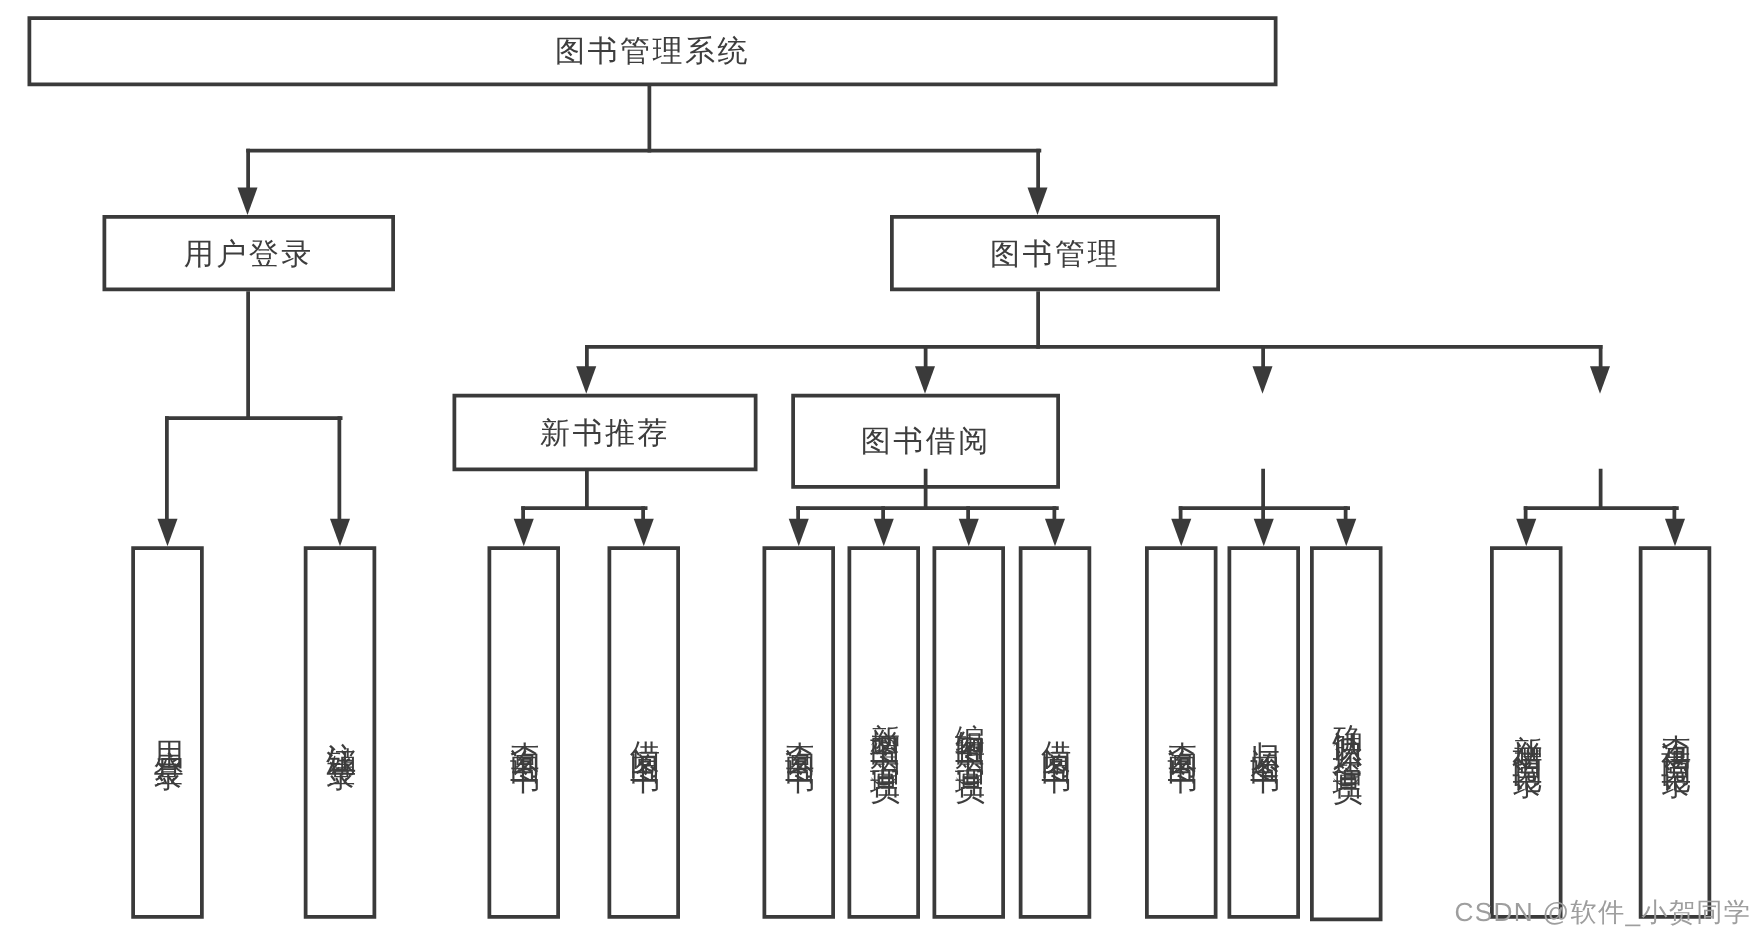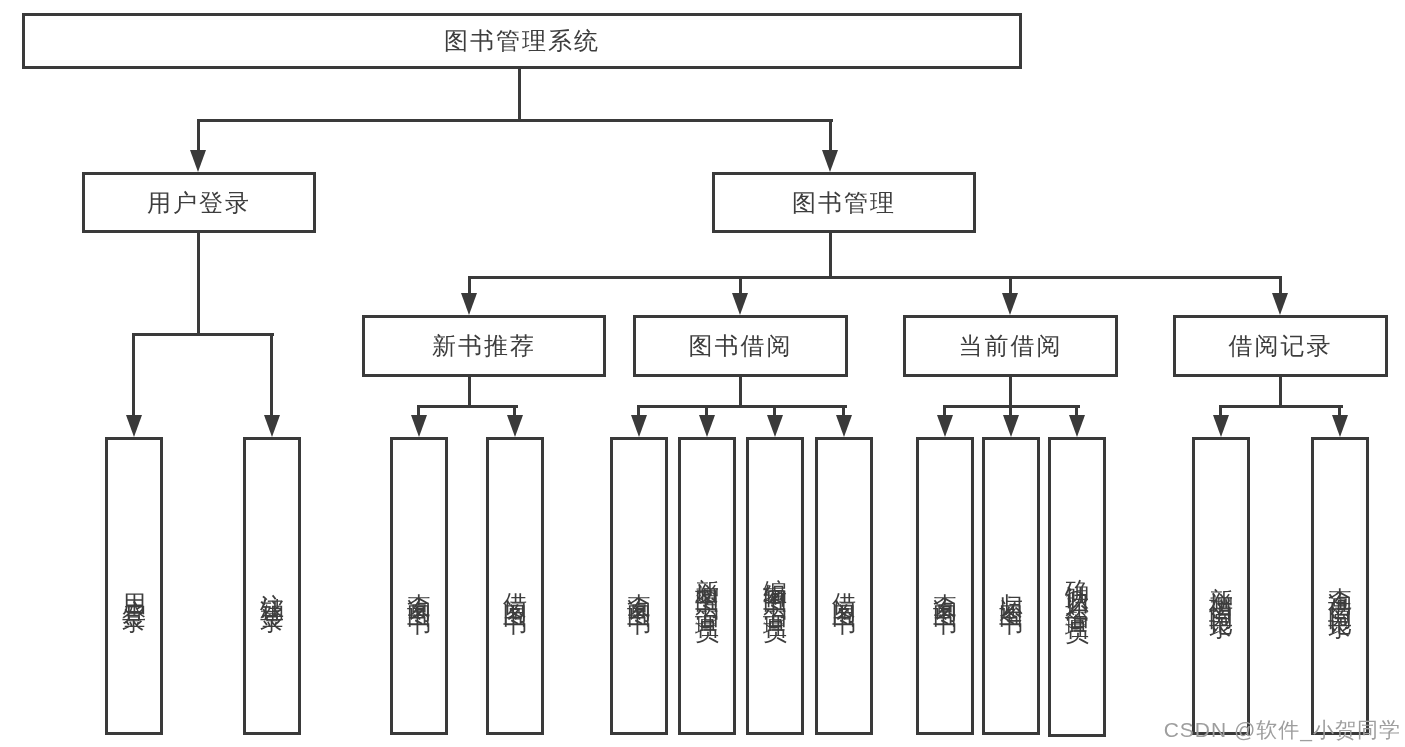--- a/index.html
+++ b/index.html
@@ -20,23 +20,21 @@
 <body>
 
 <div class="canvas">
 
   <div class="box" style="left:22px;top:13px;width:1000px;height:56px">图书管理系统</div>
 
   <div class="box" style="left:82px;top:172px;width:234px;height:61px">用户登录</div>
   <div class="box" style="left:712px;top:172px;width:264px;height:61px">图书管理</div>
 
   <div class="box" style="left:362px;top:315px;width:244px;height:62px">新书推荐</div>
-  <div class="box" style="left:633px;top:315px;width:215px;height:62px">图书借阅</div>
-  <div class="box" style="left:903px;top:315px;width:215px;height:62px">当前借阅</div>
-  <div class="box" style="left:1173px;top:315px;width:215px;height:62px">借阅记录</div>
+  <div class="box" style="left:633px;top:315px;width:215px;height:76px">图书借阅</div>
 
   <div class="box" style="left:105px;top:437px;width:58px;height:298px">
     <span class="vtext">用户登录</span>
     </div>
   <div class="box" style="left:243px;top:437px;width:58px;height:298px">
     <span class="vtext">注销登录</span>
     </div>
 
   <div class="box" style="left:390px;top:437px;width:58px;height:298px">
     <span class="vtext">查询图书</span>

